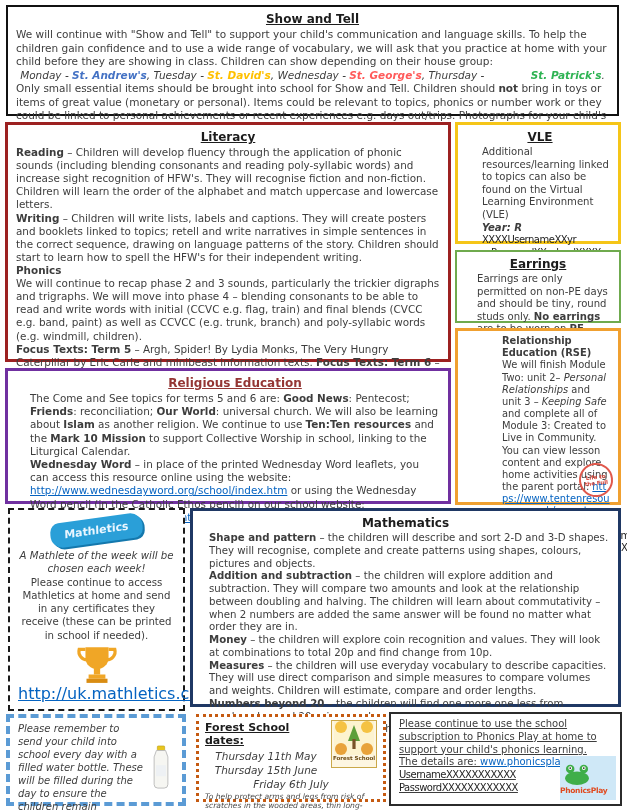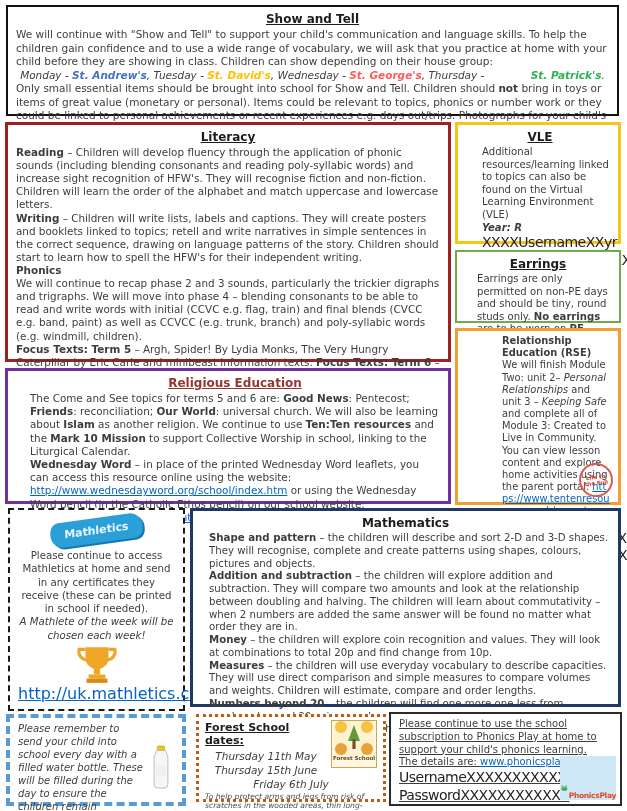--- a/index.html
+++ b/index.html
@@ -15,21 +15,21 @@
   
   #showtell{left:6px;top:5px;width:613px;height:111px;border:2px solid #111;}
   #showtell .txt{font-size:10.5px;line-height:1.29;}
   .sched{text-align:center;font-style:italic;}
   
   #literacy{left:5px;top:122px;width:446px;height:240px;border:3px solid #9c2121;}
   #literacy .txt{line-height:1.26;}
   
   #vle{left:455px;top:122px;width:166px;height:122px;border:3px solid #f5c518;padding-left:12px;}
   #vle .txt,#earrings .txt,#rse .txt{font-size:10.1px;line-height:1.25;margin-left:12px;}
-  .cred{font-size:14px;letter-spacing:-0.5px;color:#222;}
+  .cred{font-size:10px;letter-spacing:-0.5px;color:#222;}
   
   #earrings{left:455px;top:250px;width:166px;height:73px;border:2px solid #6faa4e;}
   
   #rse{left:455px;top:328px;width:166px;height:177px;border:3px solid #f0a030;padding-left:32px;}
   #rse .txt{font-size:9.9px;line-height:1.23;}
   .lttf{position:absolute;right:5px;bottom:5px;width:30px;height:30px;border:2px solid #e0584c;
         border-radius:50%;display:flex;align-items:center;justify-content:center;text-align:center;
         font-size:5.5px;color:#d6453a;font-weight:bold;line-height:1.1;transform:rotate(-6deg);}
   
   #religious{left:5px;top:368px;width:446px;height:136px;border:3px solid #7030a0;padding-left:22px;}
@@ -48,21 +48,21 @@
   #bottlebox .txt{font-size:10px;line-height:1.3;font-style:italic;}
   
   #forest{left:196px;top:714px;width:190px;height:88px;border:3px dotted #c55a11;padding:3px 6px;}
   #forest .ttl{text-align:left;font-size:11px;}
   .fdate{text-align:center;font-style:italic;font-size:10.5px;line-height:1.35;}
   .fnote{font-size:7.6px;font-style:italic;line-height:1.25;color:#4a4a4a;}
   
   #phonics{left:389px;top:712px;width:233px;height:94px;border:2px solid #2b2b2b;}
   #phonics .txt{font-size:10px;line-height:1.28;text-decoration:underline;}
   .froglogo{position:absolute;right:4px;bottom:4px;width:56px;height:44px;background:#cfe8f7;
-            display:flex;flex-direction:row;align-items:flex-end;justify-content:center;}
+            display:flex;flex-direction:column;align-items:flex-start;justify-content:center;}
   .frogtxt{font-size:7.5px;font-weight:bold;color:#e04a1f;letter-spacing:-0.3px;}
   .flogo{float:right;width:44px;height:46px;border:1px solid #caa84a;background:#fdf6e2;
          display:flex;flex-direction:column;align-items:center;justify-content:flex-start;margin:0 0 2px 4px;}
   .flogotxt{font-size:5.5px;color:#6b4a12;font-weight:bold;}
   .bottleart{position:absolute;right:10px;top:26px;}
   .troph{margin:2px auto 0 auto;display:block;}
 </style>
 </head>
 <body>
 
@@ -124,22 +124,22 @@
     <div class="ttl"><span class="u">Religious Education</span></div>
     <div class="txt">
       <span>The Come and See topics for terms 5 and 6 are: </span><span class="b">Good News</span><span>: Pentecost; </span><span class="b">Friends</span><span>: reconciliation; </span><span class="b">Our World</span><span>: universal church. We will also be learning about </span><span class="b">Islam</span><span> as another religion. We continue to use </span><span class="b">Ten:Ten resources</span><span> and the </span><span class="b">Mark 10 Mission</span><span> to support Collective Worship in school, linking to the Liturgical Calendar.</span><br>
       <span class="b">Wednesday Word</span><span> – in place of the printed Wednesday Word leaflets, you can access this resource online using the website: </span><a>http://www.wednesdayword.org/school/index.htm</a><span> or using the Wednesday Word pencil (in the Catholic Ethos pencil) on our school website: </span><br>
       <a>https://www.staccp.org.uk/content.aspx?id=178&amp;name=The-Wednesday-Word</a>
     </div>
   </div>
 
   <div class="box" id="mathletics">
     <div class="mlogo"><span>Mathletics</span></div>
+    <div class="txt i">A Mathlete of the week will be chosen each week!</div>
     <div class="txt">Please continue to access Mathletics at home and send in any certificates they receive (these can be printed in school if needed).</div>
-    <div class="txt i">A Mathlete of the week will be chosen each week!</div>
     <svg class="troph" width="42" height="40" viewBox="0 0 40 38">
       <path d="M9 3h22v10a11 11 0 0 1-22 0z" fill="#f0a626"></path>
       <path d="M9 5H3a8 8 0 0 0 8 10" fill="none" stroke="#f0a626" stroke-width="3"></path>
       <path d="M31 5h6a8 8 0 0 1-8 10" fill="none" stroke="#f0a626" stroke-width="3"></path>
       <rect x="17" y="23" width="6" height="6" fill="#f0a626"></rect>
       <rect x="12" y="29" width="16" height="4" fill="#f0a626"></rect>
       <rect x="10" y="33" width="20" height="4" fill="#d98c12"></rect>
     </svg>
     <div><a style="font-size:16px;">http://uk.mathletics.com/</a></div>
   </div>

